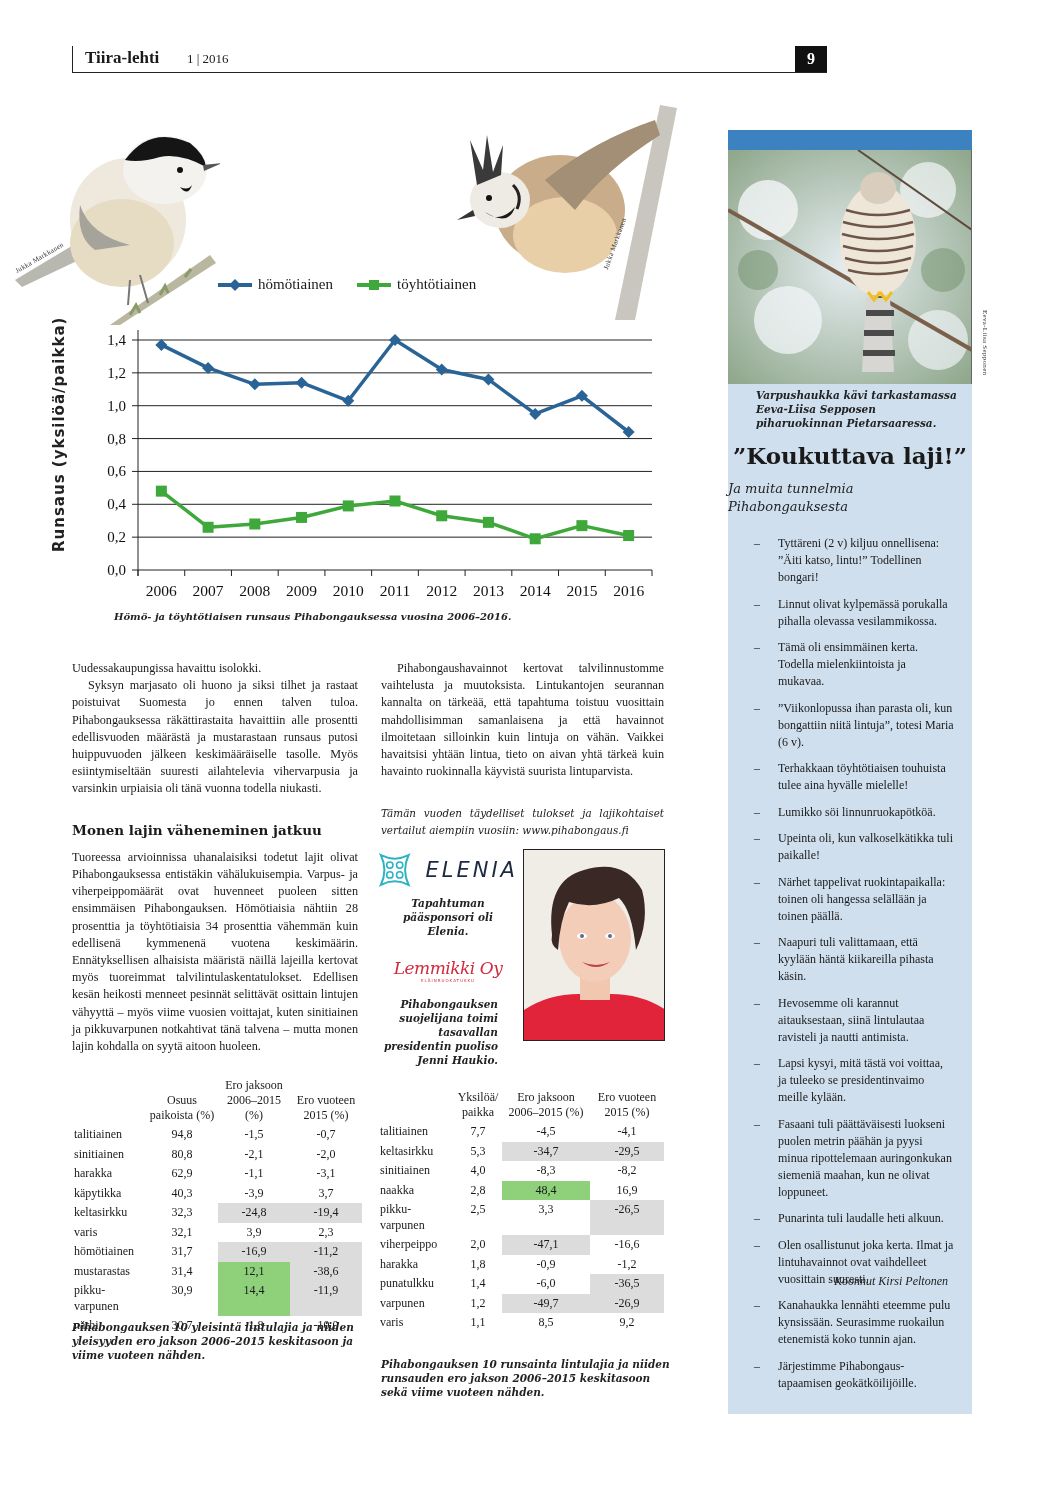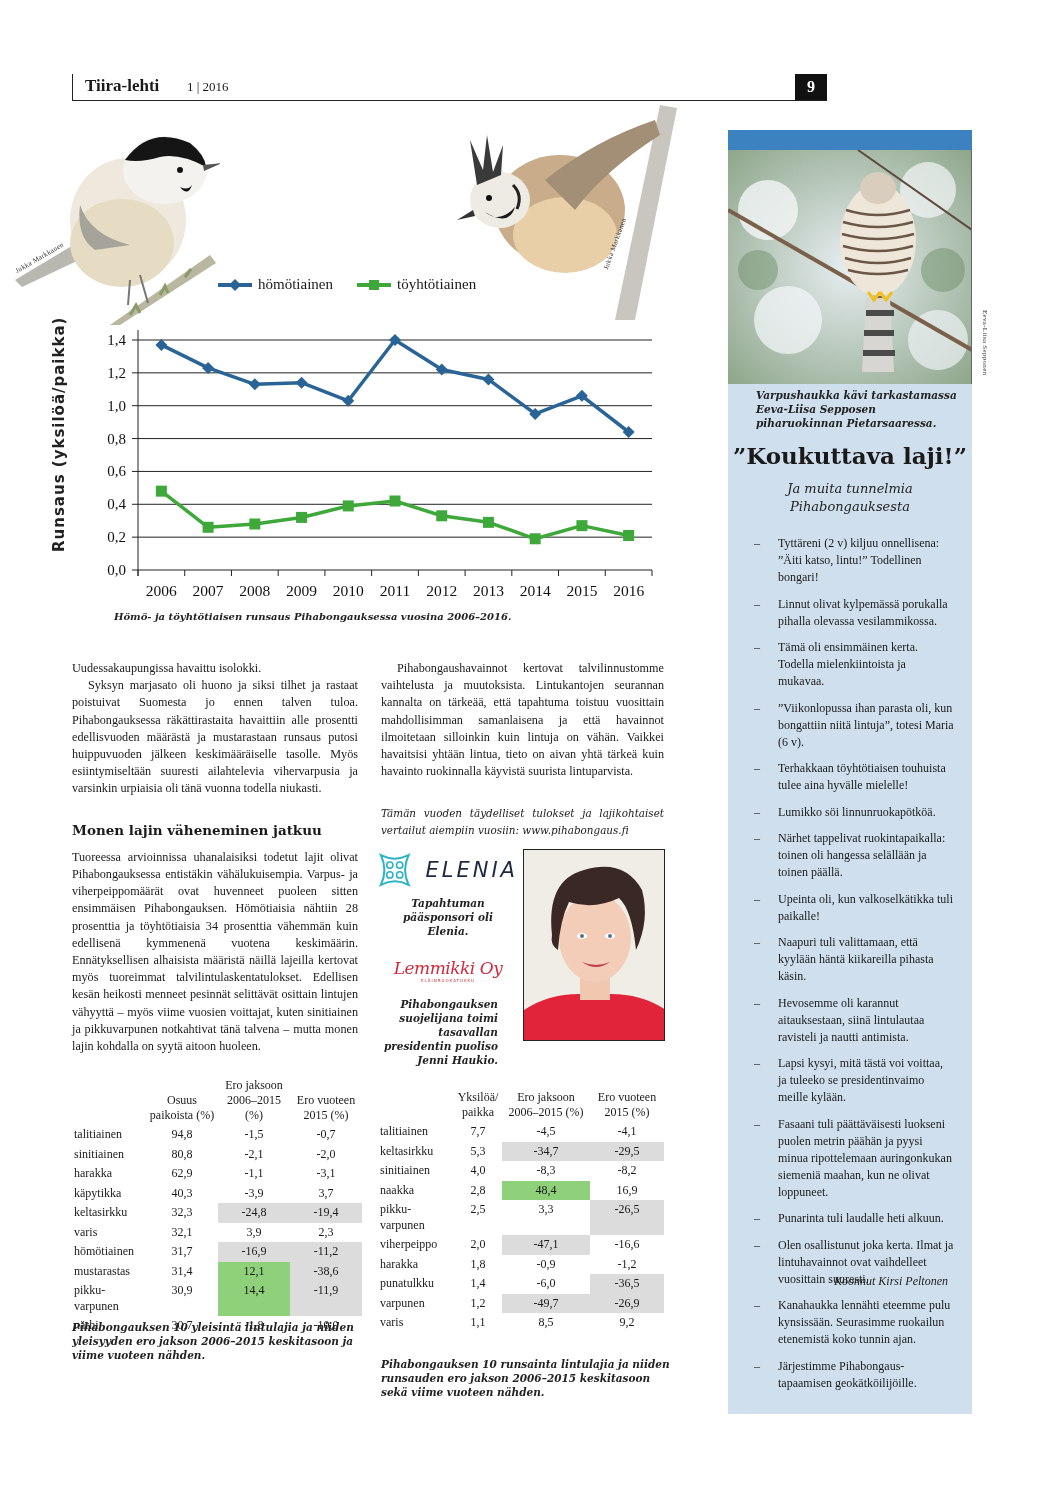--- a/index.html
+++ b/index.html
@@ -1,20 +1,20 @@
 <!DOCTYPE html>
 <html><head>
 <meta charset="utf-8">
 <style>
   * { box-sizing: border-box; margin: 0; padding: 0; }
   html, body { width: 1044px; height: 1486px; background: #ffffff; overflow: hidden; }
   body { position: relative; font-family: "DejaVu Serif", serif; color: #1a1a1a; }
 
   
-  .hdr { position: absolute; left: 72px; top: 46px; width: 755px; height: 27px; border-left: 1px solid #222; border-bottom: 1.5px solid #222; margin-top: 28px; }
+  .hdr { position: absolute; left: 72px; top: 46px; width: 755px; height: 27px; border-left: 1px solid #222; border-bottom: 1.5px solid #222; }
   .hdr-title { position: absolute; left: 12px; top: 2px; font-family: "Liberation Serif", serif; font-weight: bold; font-size: 17px; }
   .hdr-issue { position: absolute; left: 114px; top: 5px; font-family: "Liberation Serif", serif; font-size: 13px; }
   .hdr-page { position: absolute; right: 0; top: 0; width: 32px; height: 26px; background: #111; color: #fff; font-family: "Liberation Serif", serif; font-weight: bold; font-size: 16px; text-align: center; line-height: 26px; }
 
   
   .bird { position: absolute; }
   .credit { position: absolute; font-family: "Liberation Serif", serif; font-size: 7px; letter-spacing: 0.3px; color: #333; }
 
   
   .chart { position: absolute; left: 40px; top: 270px; width: 630px; height: 360px; }
@@ -47,21 +47,21 @@
   table.data td.green { background: #8fd07a; }
   .tbl-caption { position: absolute; font-family: "DejaVu Serif", serif; font-style: italic; font-weight: bold; font-size: 10.5px; line-height: 14px; color: #222; }
 
   
   .sidebar { position: absolute; left: 728px; top: 130px; width: 244px; height: 1284px; background: #cfdfee; }
   .sidebar-top { position: absolute; left: 0; top: 0; width: 244px; height: 20px; background: #3c82c0; }
   .sidebar-photo { position: absolute; left: 0; top: 20px; width: 244px; height: 234px; overflow: hidden; border-right: 1px solid #666; }
   .sb-credit { position: absolute; left: 981px; top: 310px; writing-mode: vertical-rl; font-family: "Liberation Serif", serif; font-size: 7px; letter-spacing: 0.3px; color: #333; }
   .sb-caption { position: absolute; left: 28px; top: 258px; width: 210px; font-family: "DejaVu Serif", serif; font-style: italic; font-weight: bold; font-size: 10.5px; line-height: 14px; color: #222; }
   .sb-title { position: absolute; left: 0; top: 312px; width: 244px; text-align: center; font-family: "DejaVu Serif", serif; font-weight: bold; font-size: 23px; color: #1a1a1a; }
-  .sb-sub { position: absolute; left: 0; top: 350px; width: 244px; text-align: center; font-family: "DejaVu Serif", serif; font-style: italic; font-size: 13px; line-height: 18px; color: #222; }
+  .sb-sub { position: absolute; left: 0; top: 350px; width: 244px; text-align: left; font-family: "DejaVu Serif", serif; font-style: italic; font-size: 13px; line-height: 18px; color: #222; }
   .sb-list { position: absolute; left: 26px; top: 405px; width: 200px; list-style: none; font-family: "Liberation Serif", serif; font-size: 12px; line-height: 17px; color: #1a1a1a; }
   .sb-list li { position: relative; padding-left: 24px; margin-bottom: 9.5px; }
   .sb-list li::before { content: "–"; position: absolute; left: 0; top: 0; }
   .sb-sign { position: absolute; right: 24px; top: 1144px; font-family: "Liberation Serif", serif; font-style: italic; font-size: 12px; color: #222; }
 </style>
 </head>
 <body>
 
 <div class="hdr">
   <span class="hdr-title">Tiira-lehti</span>
@@ -442,22 +442,22 @@
     <div>Ja muita tunnelmia</div>
     <div>Pihabongauksesta</div>
   </div>
   <ul class="sb-list" id="sb-list">
       <li>Tyttäreni (2 v) kiljuu onnellisena: ”Äiti katso, lintu!” Todellinen bongari!</li>
       <li>Linnut olivat kylpemässä porukalla pihalla olevassa vesilammikossa.</li>
       <li>Tämä oli ensimmäinen kerta. Todella mielenkiintoista ja mukavaa.</li>
       <li>”Viikonlopussa ihan parasta oli, kun bongattiin niitä lintuja”, totesi Maria (6 v).</li>
       <li>Terhakkaan töyhtötiaisen touhuista tulee aina hyvälle mielelle!</li>
       <li>Lumikko söi linnunruokapötköä.</li>
+      <li>Upeinta oli, kun valkoselkätikka tuli paikalle!</li>
       <li>Närhet tappelivat ruokintapaikalla: toinen oli hangessa selällään ja toinen päällä.</li>
-      <li>Upeinta oli, kun valkoselkätikka tuli paikalle!</li>
       <li>Naapuri tuli valittamaan, että kyylään häntä kiikareilla pihasta käsin.</li>
       <li>Hevosemme oli karannut aitauksestaan, siinä lintulautaa ravisteli ja nautti antimista.</li>
       <li>Lapsi kysyi, mitä tästä voi voittaa, ja tuleeko se presidentinvaimo meille kylään.</li>
       <li>Fasaani tuli päättäväisesti luokseni puolen metrin päähän ja pyysi minua ripottelemaan auringonkukan siemeniä maahan, kun ne olivat loppuneet.</li>
       <li>Punarinta tuli laudalle heti alkuun.</li>
       <li>Olen osallistunut joka kerta. Ilmat ja lintuhavainnot ovat vaihdelleet vuosittain suuresti.</li>
       <li>Kanahaukka lennähti eteemme pulu kynsissään. Seurasimme ruokailun etenemistä koko tunnin ajan.</li>
       <li>Järjestimme Pihabongaus-tapaamisen geokätköilijöille.</li>
     </ul>
   <div class="sb-sign">Koonnut Kirsi Peltonen</div>

